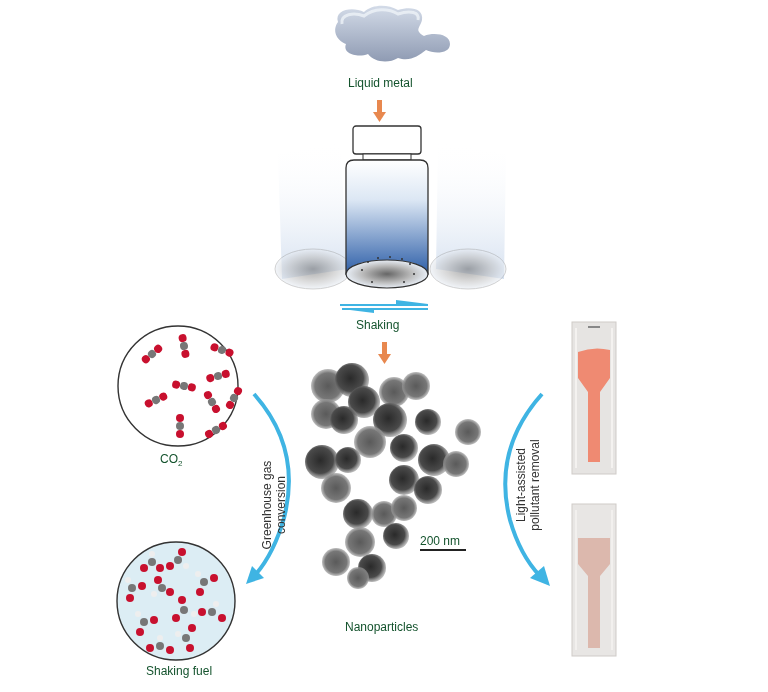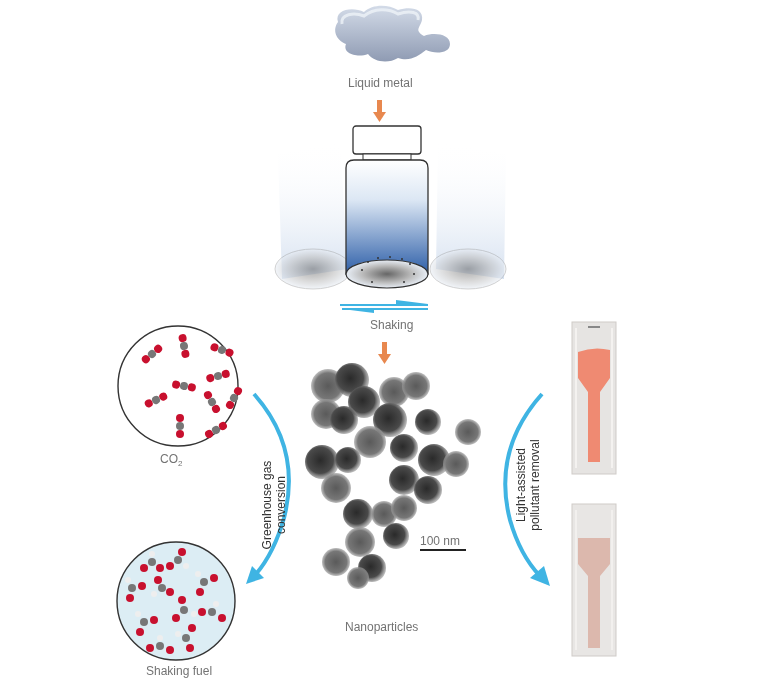--- a/index.html
+++ b/index.html
@@ -1,18 +1,18 @@
 <!DOCTYPE html>
 <html><head>
 <meta charset="utf-8">
 <style>
   html, body { margin:0; padding:0; background:#ffffff; }
   body { width:768px; height:692px; position:relative; overflow:hidden; font-family:"Liberation Sans", sans-serif; color:#333; }
   .abs { position:absolute; }
-  .label { position:absolute; font-size:12px; color:#737373; white-space:nowrap;text-align:right; }
+  .label { position:absolute; font-size:12px; color:#14532d; white-space:nowrap;text-align:right; }
   .rot { position:absolute; font-size:12px; color:#333; text-align:center; line-height:14px; transform:rotate(-90deg); transform-origin:center center; white-space:nowrap; }
   svg { position:absolute; overflow:visible; }
 </style>
 </head>
 <body>
 
 <svg class="abs" style="left:328px;top:2px;" width="130" height="70" viewBox="0 0 130 70">
   <defs>
     <linearGradient id="lm" x1="0" y1="0" x2="0" y2="1">
       <stop offset="0" stop-color="#d3dbe8"></stop>
@@ -70,21 +70,21 @@
       <circle cx="136" cy="158" r="1"></circle>
   </g>
 </svg>
 
 <svg style="left:340px;top:300px;" width="90" height="14">
   <polygon points="0,4 88,4 88,6 0,6" fill="#3fb4e3"></polygon>
   <polygon points="56,0 88,4 56,5" fill="#3fb4e3"></polygon>
   <polygon points="2,8 88,8 88,10 2,10" fill="#3fb4e3"></polygon>
   <polygon points="2,9 34,13 34,8" fill="#3fb4e3"></polygon>
 </svg>
-<div class="label" style="left:370px;top:318px;">Shaking</div>
+<div class="label" style="left:356px;top:318px;">Shaking</div>
 
 <svg style="left:378px;top:342px;" width="14" height="24">
   <rect x="4" y="0" width="5" height="14" fill="#e8884f"></rect>
   <polygon points="0,12 13,12 6.5,22" fill="#e8884f"></polygon>
 </svg>
 
 <svg style="left:300px;top:362px;" width="200" height="220">
   <defs>
     <radialGradient id="np" cx="0.45" cy="0.45" r="0.55">
       <stop offset="0" stop-color="#2a2a2a"></stop>
@@ -120,21 +120,21 @@
     <circle cx="58" cy="152" r="15" fill="url(#np)"></circle>
     <circle cx="84" cy="152" r="13" fill="url(#np2)"></circle>
     <circle cx="104" cy="146" r="13" fill="url(#np2)"></circle>
     <circle cx="96" cy="174" r="13" fill="url(#np)"></circle>
     <circle cx="60" cy="180" r="15" fill="url(#np2)"></circle>
     <circle cx="36" cy="200" r="14" fill="url(#np2)"></circle>
     <circle cx="72" cy="206" r="14" fill="url(#np)"></circle>
     <circle cx="58" cy="216" r="11" fill="url(#np2)"></circle>
   </g>
 </svg>
-<div class="label" style="left:420px;top:534px;font-size:12px;">100 nm</div>
+<div class="label" style="left:420px;top:534px;font-size:12px;">200 nm</div>
 <div class="abs" style="left:420px;top:549px;width:46px;height:2px;background:#222;"></div>
 <div class="label" style="left:345px;top:598px;margin-top:22px;">Nanoparticles</div>
 
 <svg style="left:116px;top:324px;" width="124" height="124" viewBox="0 0 124 124">
   <circle cx="62" cy="62" r="60" fill="#fff" stroke="#333" stroke-width="1.4"></circle>
   <g stroke-width="0">
 
     <g transform="translate(36,30) rotate(-40)">
         <circle cx="-8" cy="0" r="4" fill="#c8102e"></circle>
         <circle cx="0" cy="0" r="4" fill="#777"></circle>

